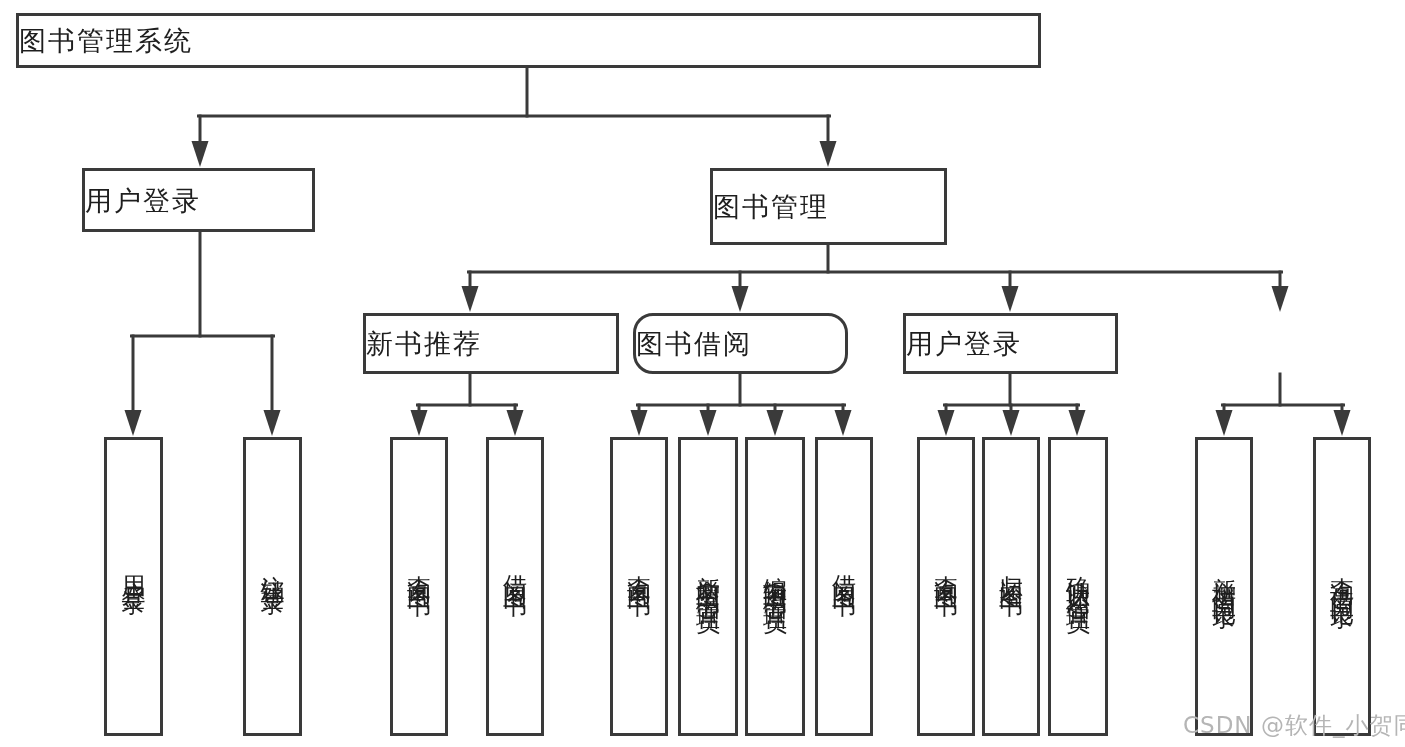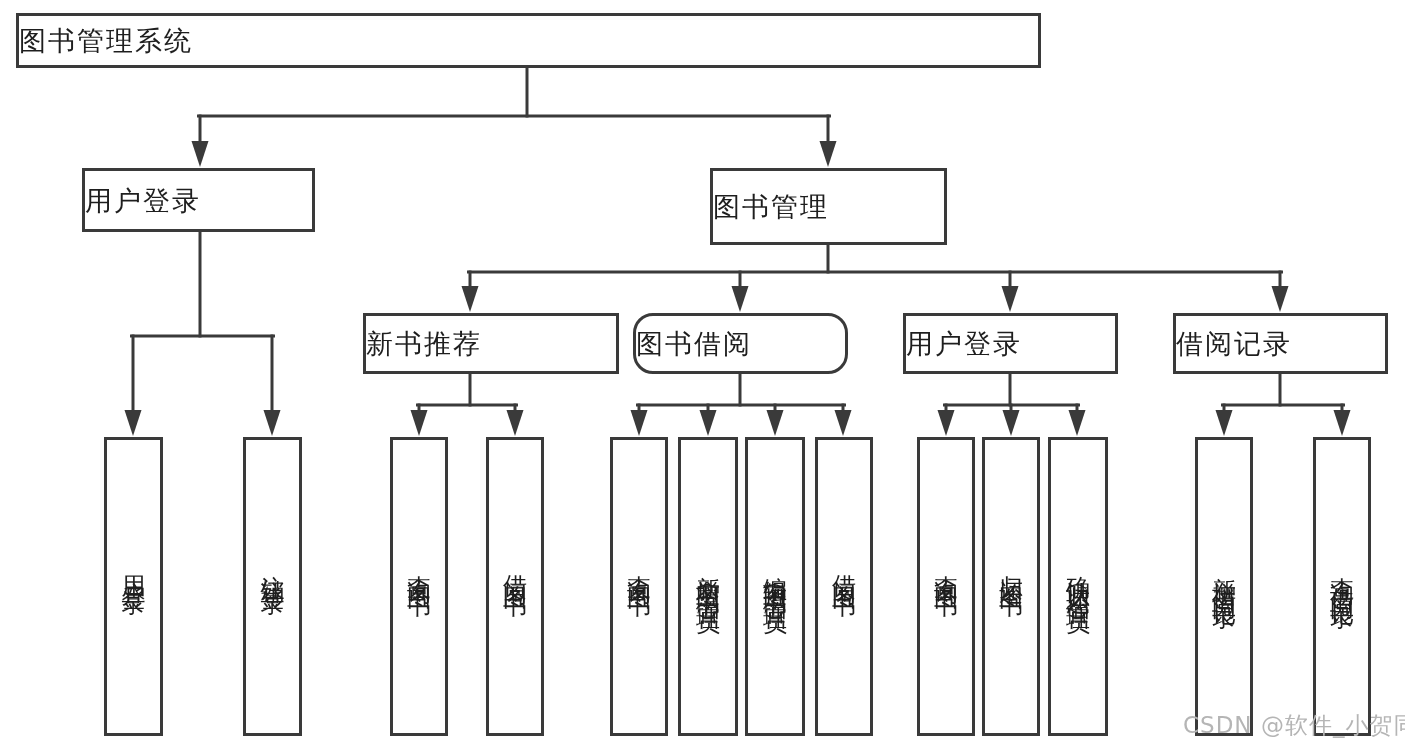--- a/index.html
+++ b/index.html
@@ -116,23 +116,20 @@
 
   <div class="box" style="left:363px; top:313px; width:256px; height:61px;">
     <span>新书推荐</span>
   </div>
   <div class="box" style="left:633px; top:313px; width:215px; height:61px;border-radius:20px;">
     <span>图书借阅</span>
   </div>
   <div class="box" style="left:903px; top:313px; width:215px; height:61px;">
     <span>用户登录</span>
   </div>
-  <div class="box" style="left:1173px; top:313px; width:215px; height:61px;">
-    <span>借阅记录</span>
-  </div>
 
   <div class="leaf chars4" style="left:104px; top:437px; width:59px; height:299px;">
     <span>用户登录</span>
   </div>
   <div class="leaf chars4" style="left:243px; top:437px; width:59px; height:299px;">
     <span>注销登录</span>
   </div>
 
   <div class="leaf chars4" style="left:390px; top:437px; width:58px; height:299px;">
     <span>查询图书</span>

